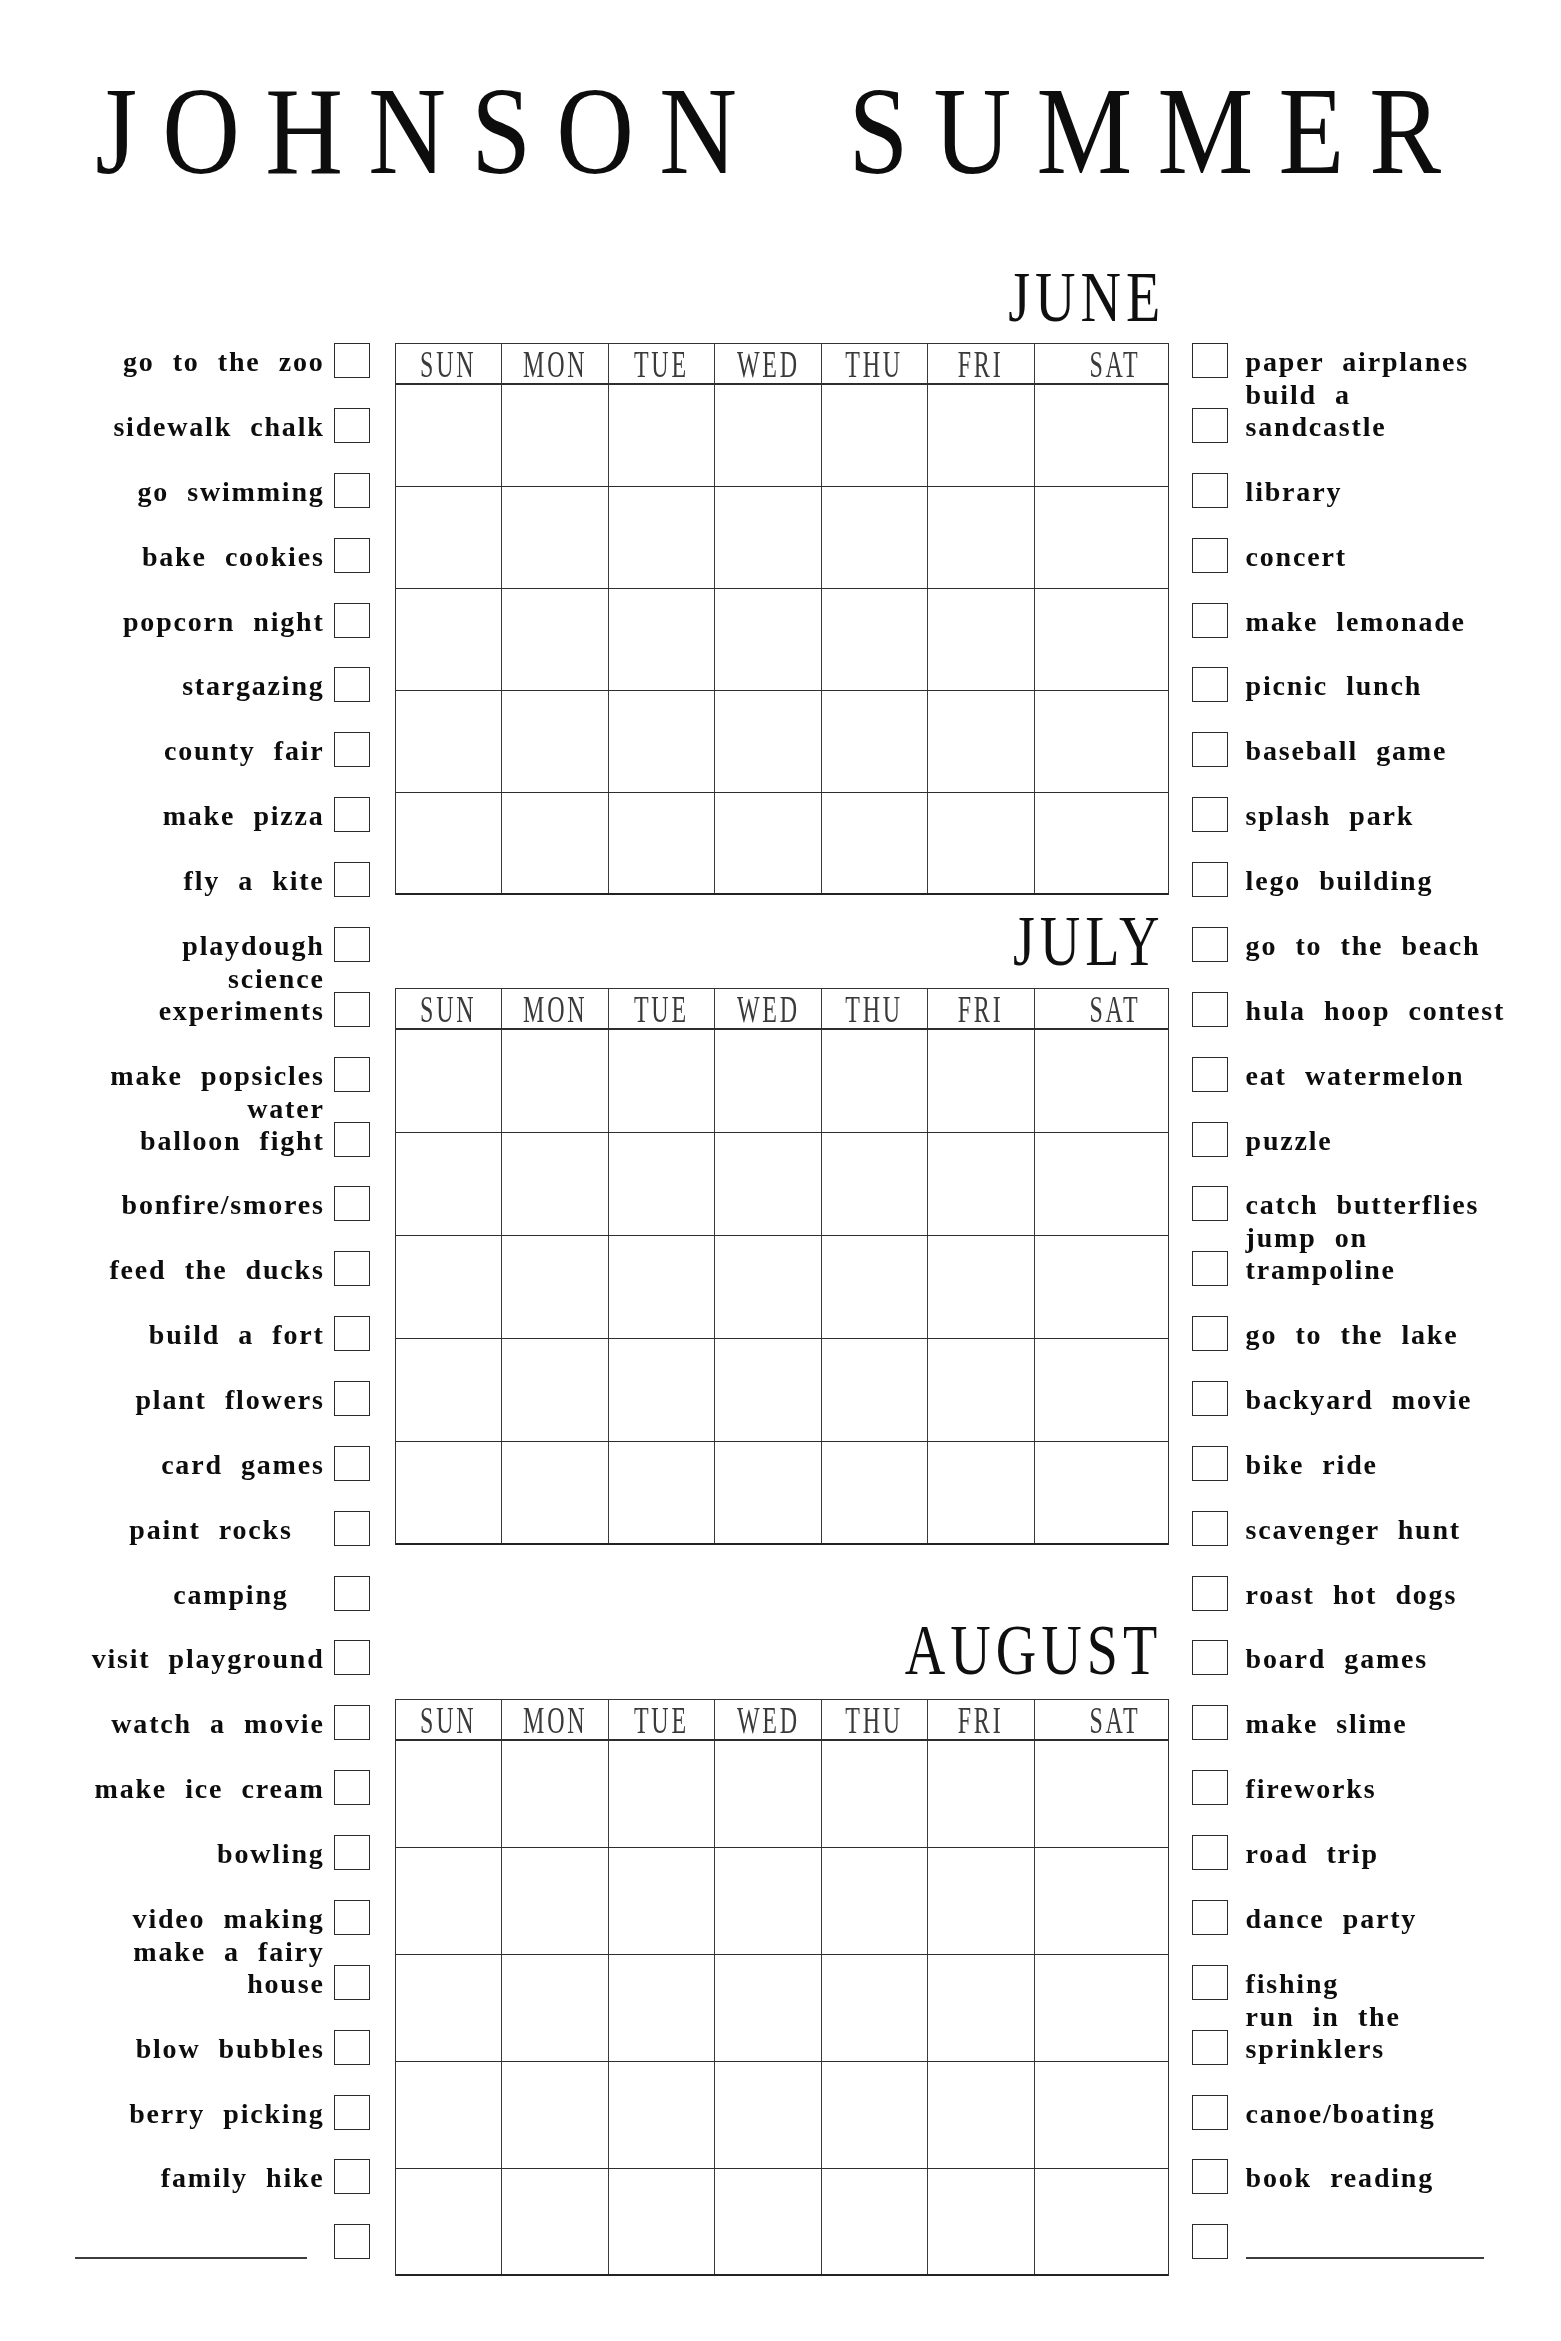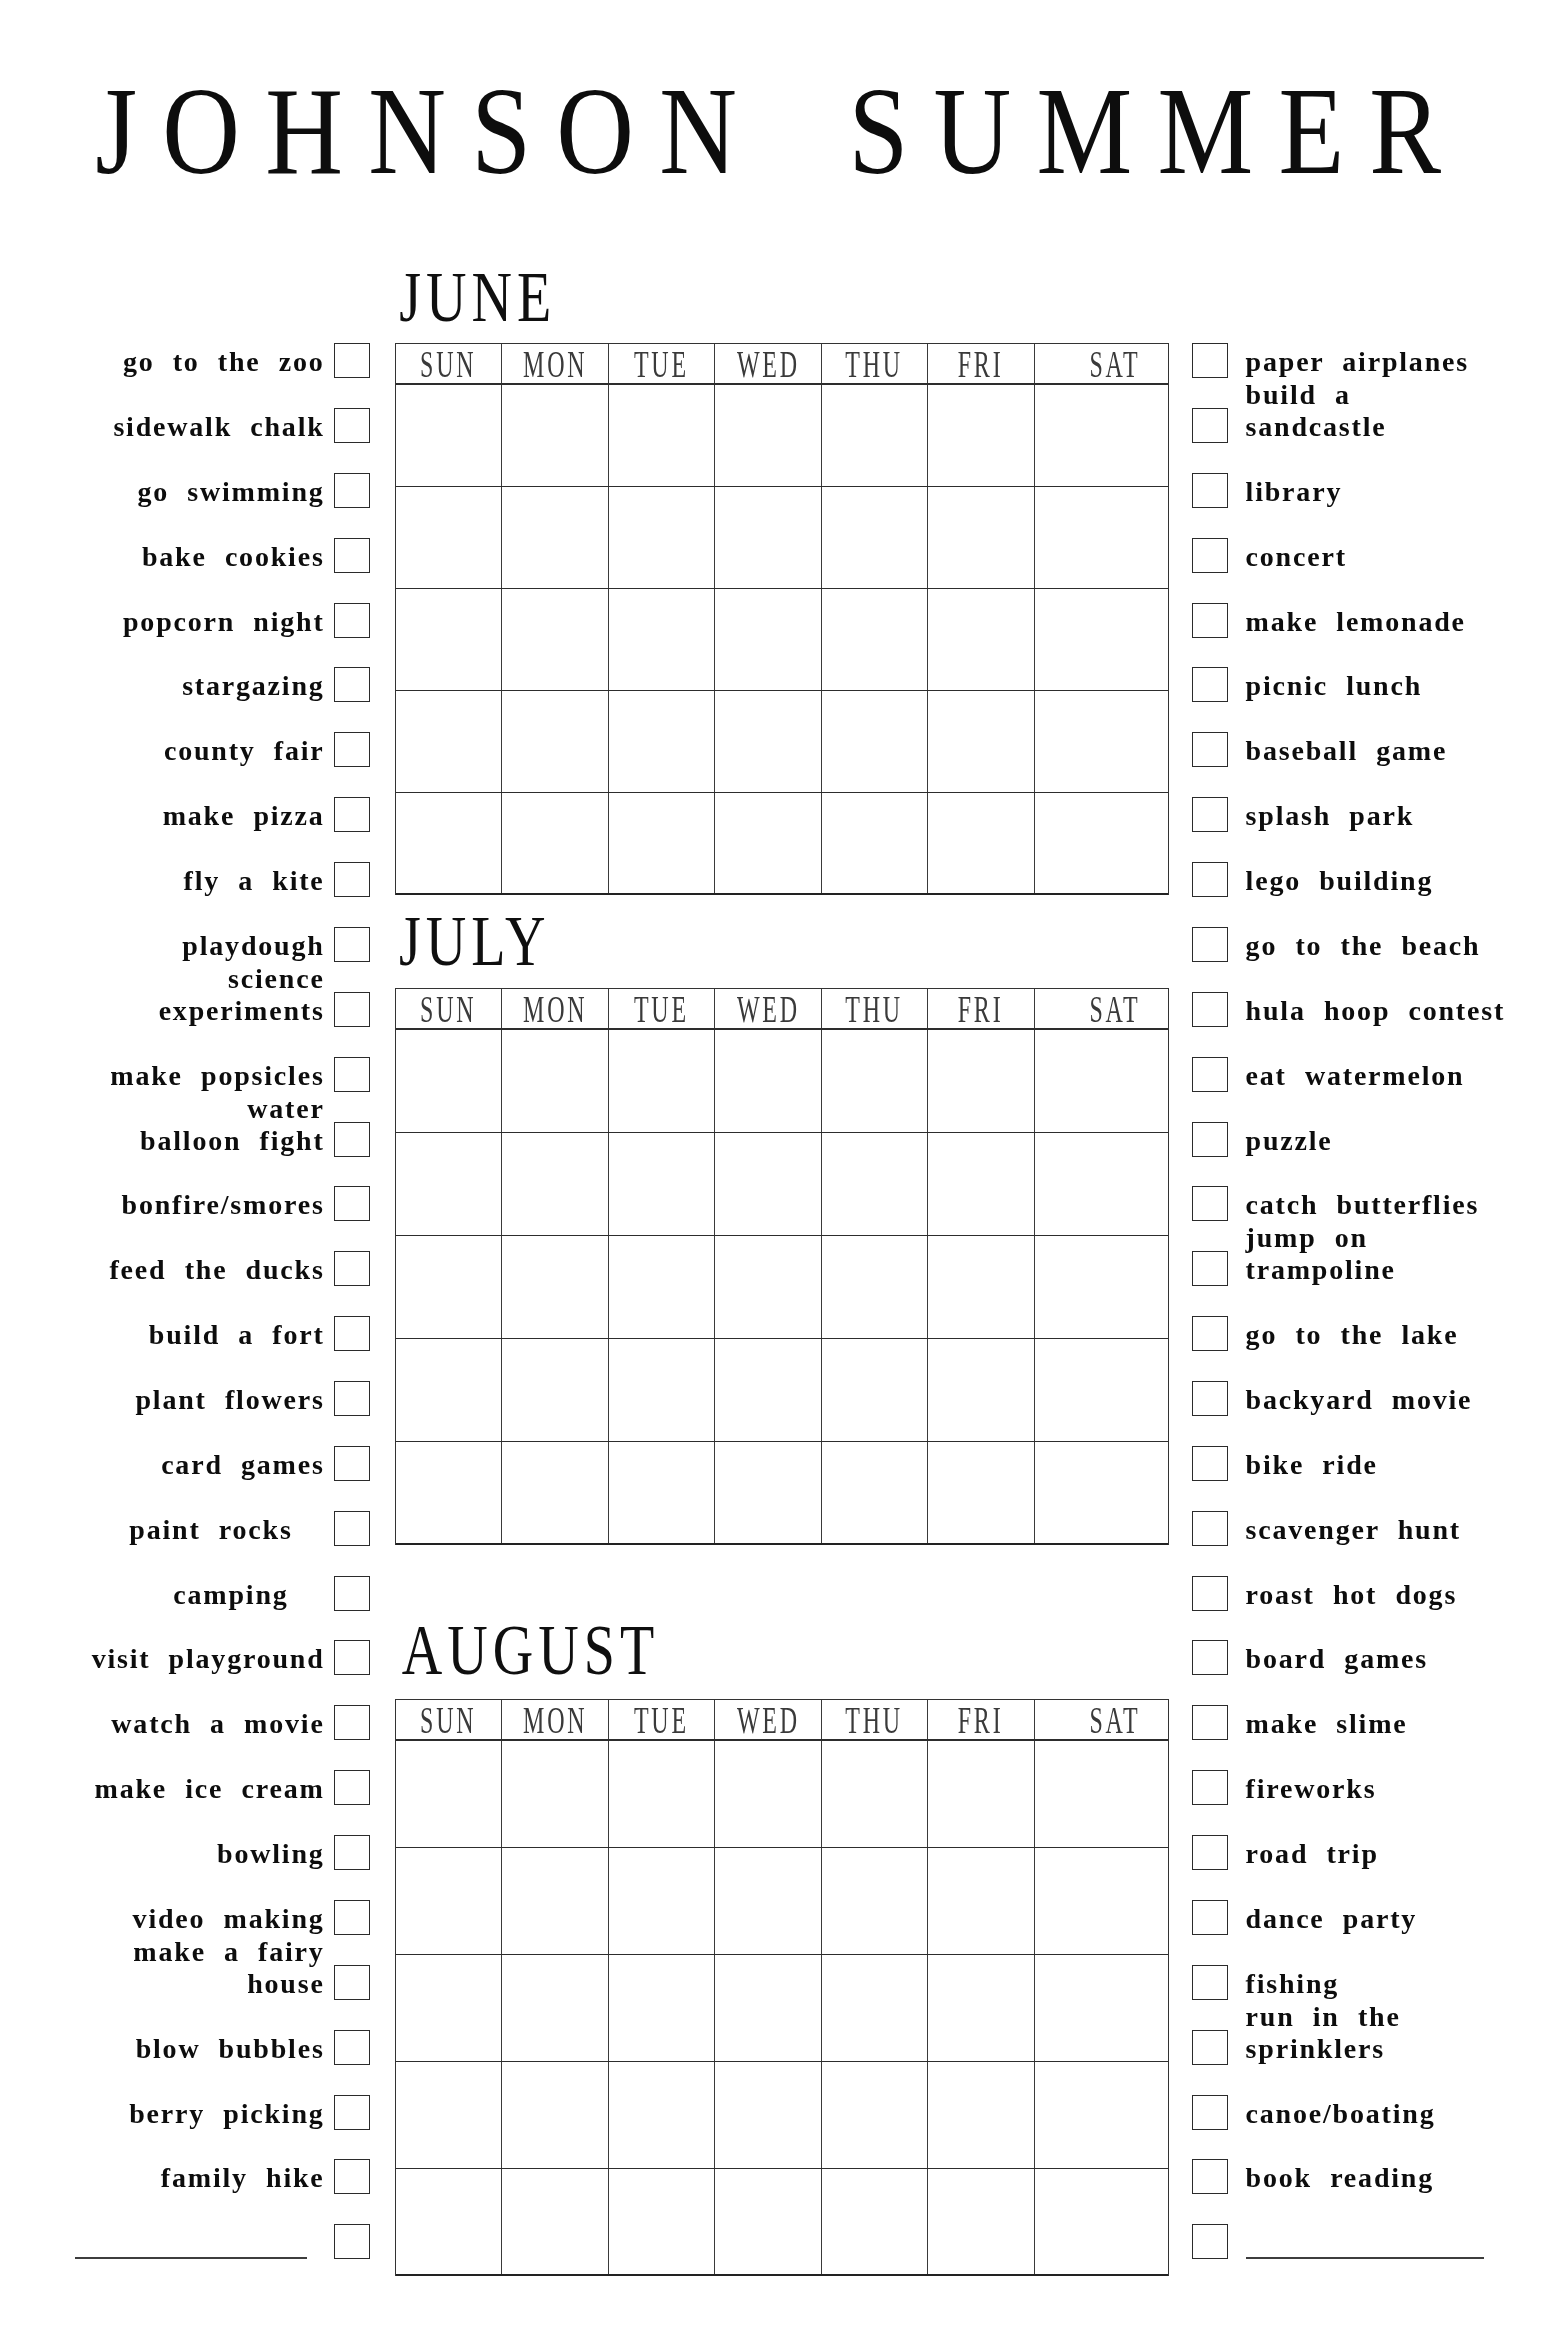--- a/index.html
+++ b/index.html
@@ -13,21 +13,21 @@
     display:flex; align-items:center; justify-content:center;
   }
   .main-title .stretch{
     display:inline-block; font-size:111px; font-weight:400; color:#0d0d0d;
     letter-spacing:26px; word-spacing:35px; white-space:nowrap;
     transform:scale(0.97,1.12); transform-origin:center;
   }
   
   .month-title{
     position:absolute; left:395px; width:774px; height:76px;
-    display:flex; align-items:center; justify-content:flex-start;
+    display:flex; align-items:center; justify-content:flex-end;
   }
   .month-title .stretch{
     display:inline-block; font-size:59px; font-weight:400; color:#0f0f0f;
     letter-spacing:5.3px; white-space:nowrap; transform:scale(0.95,1.21);
     transform-origin:center;
   }
   
   .cal-grid{
     position:absolute; left:395px; width:774px; box-sizing:border-box;
     display:flex; flex-direction:column;

